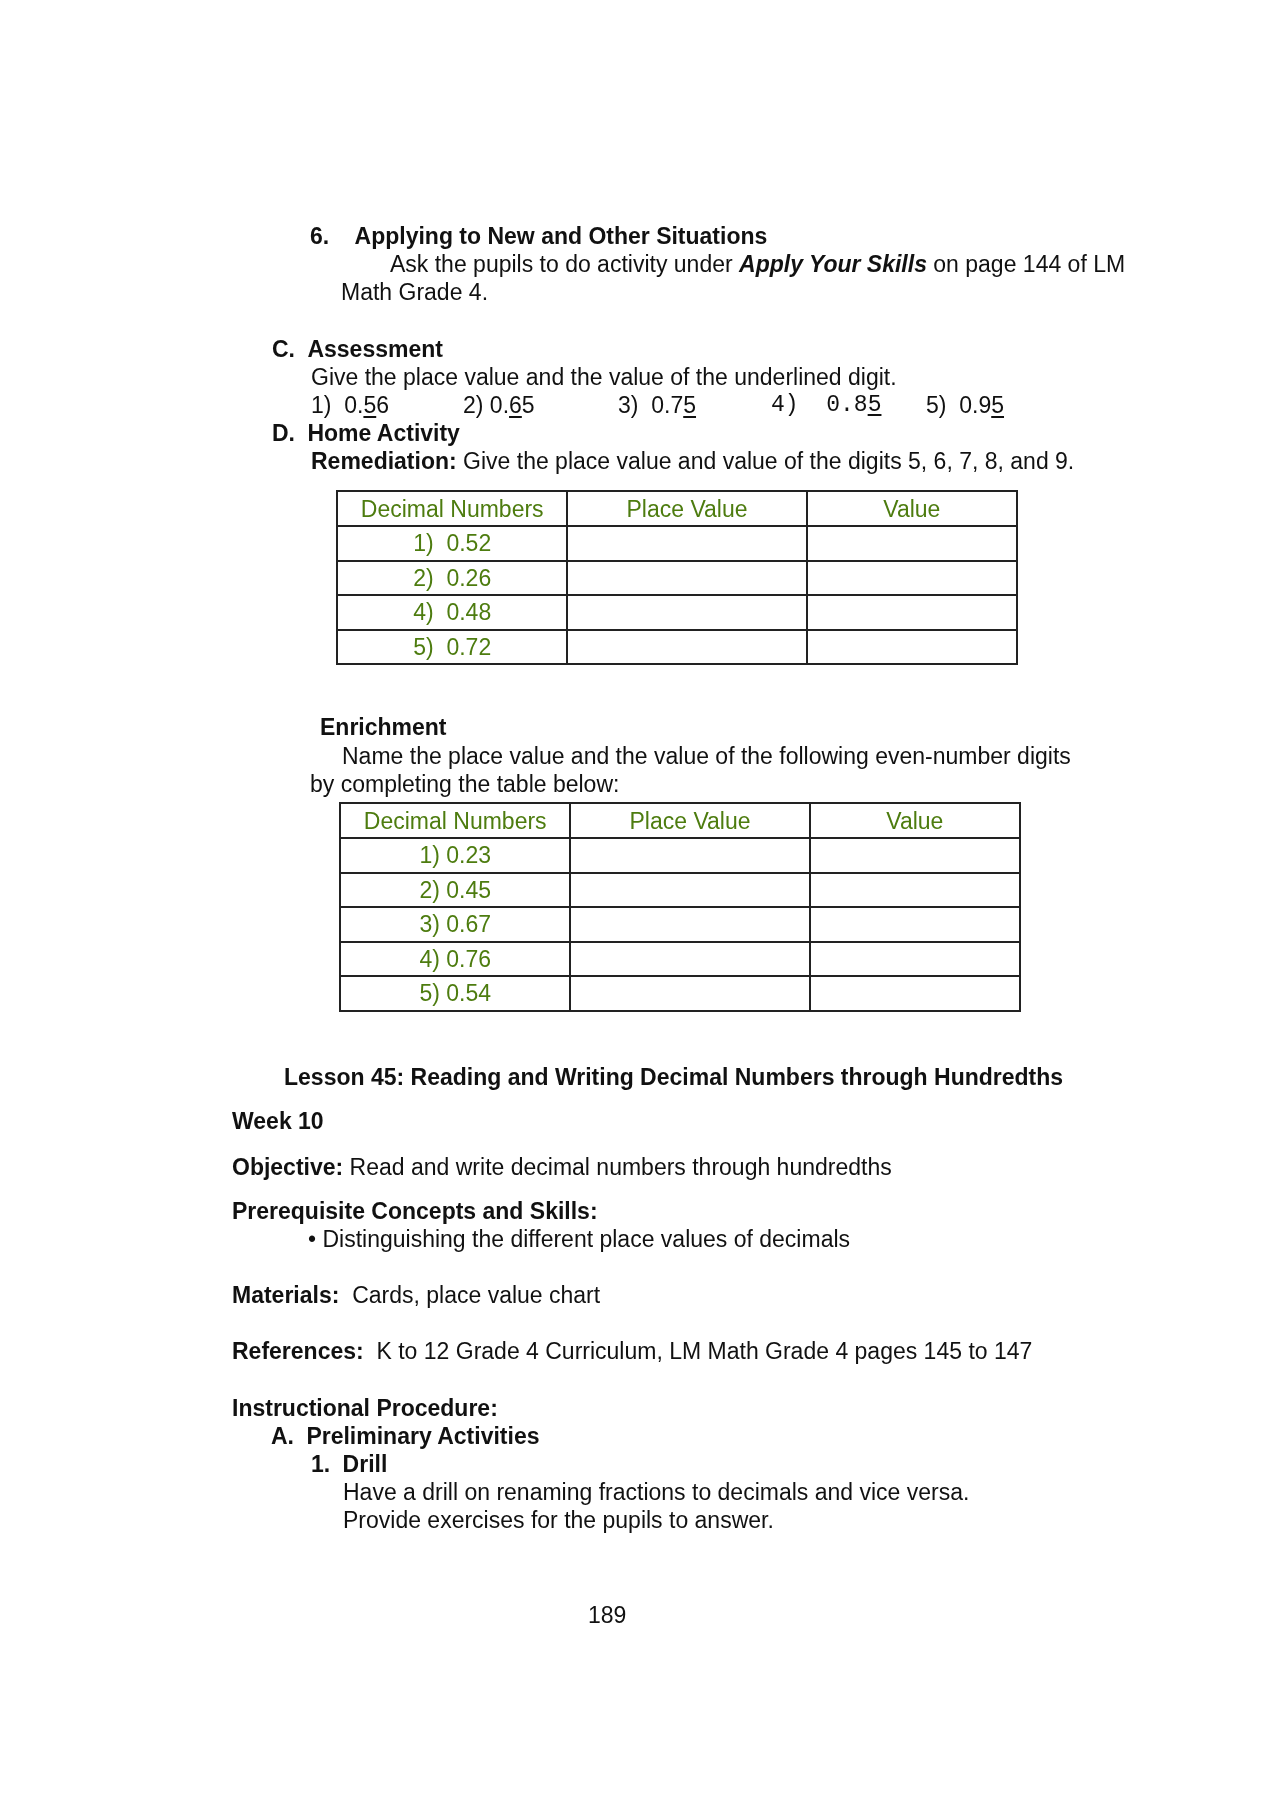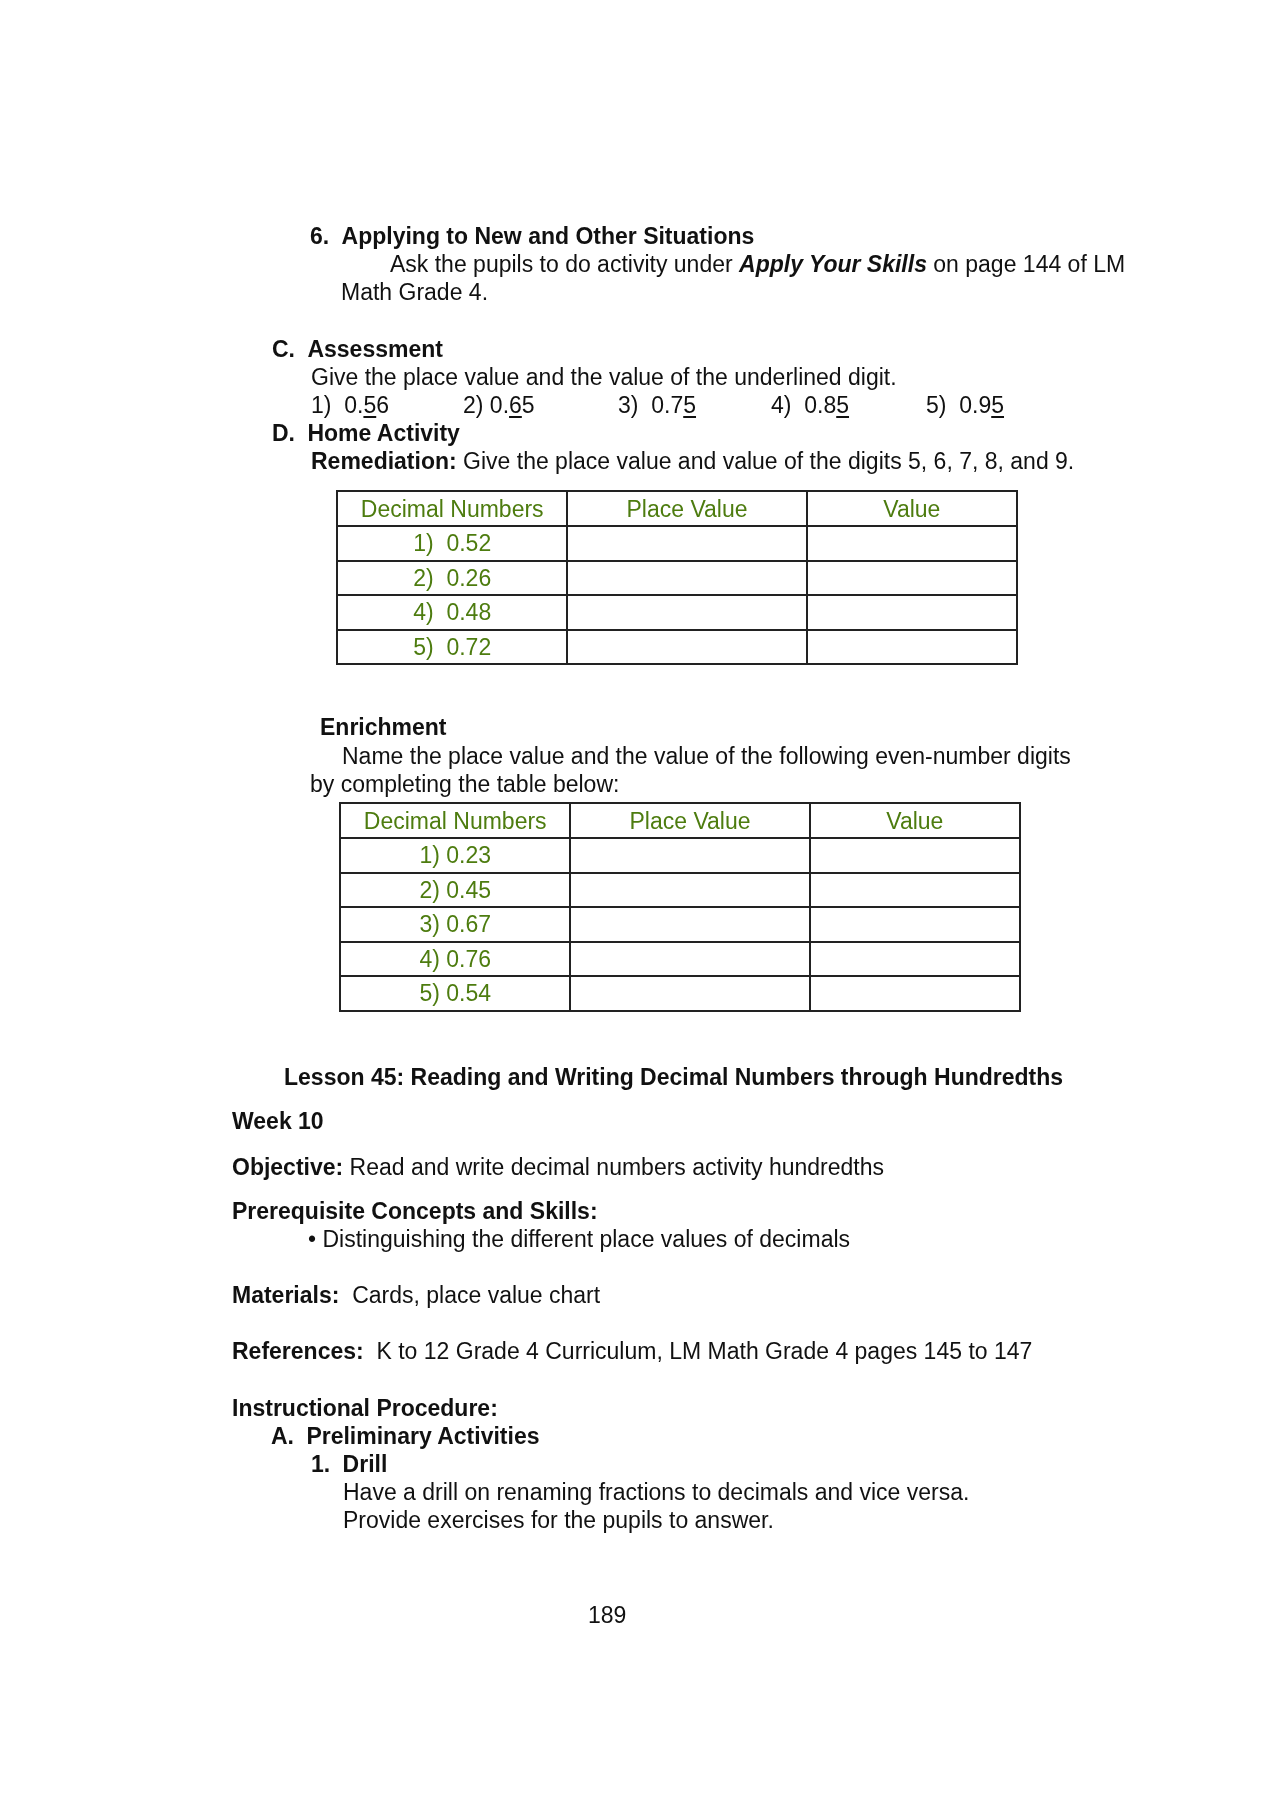--- a/index.html
+++ b/index.html
@@ -19,21 +19,21 @@
     border: 2px solid #222; padding: 0; height: 32.5px;
     text-align: center; font-weight: normal;
   }
   table.grid th { height: 33px; }
 </style>
 </head>
 <body>
 
 <div class="abs" style="left:310px; top:222px; font-weight:bold;">
   <span>6.</span>
-  <span style="margin-left:6px;text-align:center;">Applying to New and Other Situations</span>
+  <span style="margin-left:19px;text-align:center;">Applying to New and Other Situations</span>
 </div>
 <div class="abs" style="left:390px; top:250px;">
   <span>Ask the pupils to do activity under </span><b><i>Apply Your Skills</i></b><span> on page 144 of LM</span>
 </div>
 <div class="abs" style="left:341px; top:278px;">Math Grade 4.</div>
 
 <div class="abs" style="left:272px; top:335px; font-weight:bold;">
   <span>C.</span>
   <span style="margin-left:6px;">Assessment</span>
 </div>
@@ -41,21 +41,21 @@
 <div class="abs" style="left:311px; top:391px; width:720px; height:28px;">
   <span class="abs" style="left:0;">
     <span>1)</span>&nbsp; <span>0.</span><u>5</u><span>6</span>
   </span>
   <span class="abs" style="left:152px;">
     <span>2)</span> <span>0.</span><u>6</u><span>5</span>
   </span>
   <span class="abs" style="left:307px;">
     <span>3)</span>&nbsp; <span>0.7</span><u>5</u><span></span>
   </span>
-  <span class="abs" style="left:460px;">
+  <span class="abs" style="left:460px;font-family:Liberation Mono, monospace;">
     <span>4)</span>&nbsp; <span>0.8</span><u>5</u><span></span>
   </span>
   <span class="abs" style="left:615px;">
     <span>5)</span>&nbsp; <span>0.9</span><u>5</u><span></span>
   </span>
 </div>
 
 <div class="abs" style="left:272px; top:419px; font-weight:bold;">
   <span>D.</span>
   <span style="margin-left:6px;">Home Activity</span>
@@ -139,21 +139,21 @@
     <td>5) 0.54</td>
     <td></td>
     <td></td>
   </tr>
 </tbody>
   </table>
 
 <div class="abs" style="left:284px; top:1063px; font-weight:bold;">Lesson 45: Reading and Writing Decimal Numbers through Hundredths</div>
 <div class="abs" style="left:232px; top:1107px; font-weight:bold;">Week 10</div>
 <div class="abs" style="left:232px; top:1153px;">
-  <b>Objective:</b><span> Read and write decimal numbers activity hundredths</span>
+  <b>Objective:</b><span> Read and write decimal numbers through hundredths</span>
 </div>
 <div class="abs" style="left:232px; top:1197px; font-weight:bold;">Prerequisite Concepts and Skills:</div>
 <div class="abs" style="left:308px; top:1225px;">• Distinguishing the different place values of decimals</div>
 
 <div class="abs" style="left:232px; top:1281px; white-space:pre;"><b>Materials:</b><span>  Cards, place value chart</span></div>
 
 <div class="abs" style="left:232px; top:1337px; white-space:pre;"><b>References:</b><span>  K to 12 Grade 4 Curriculum, LM Math Grade 4 pages 145 to 147</span></div>
 
 <div class="abs" style="left:232px; top:1394px; font-weight:bold;">Instructional Procedure:</div>
 <div class="abs" style="left:271px; top:1422px; font-weight:bold;">

